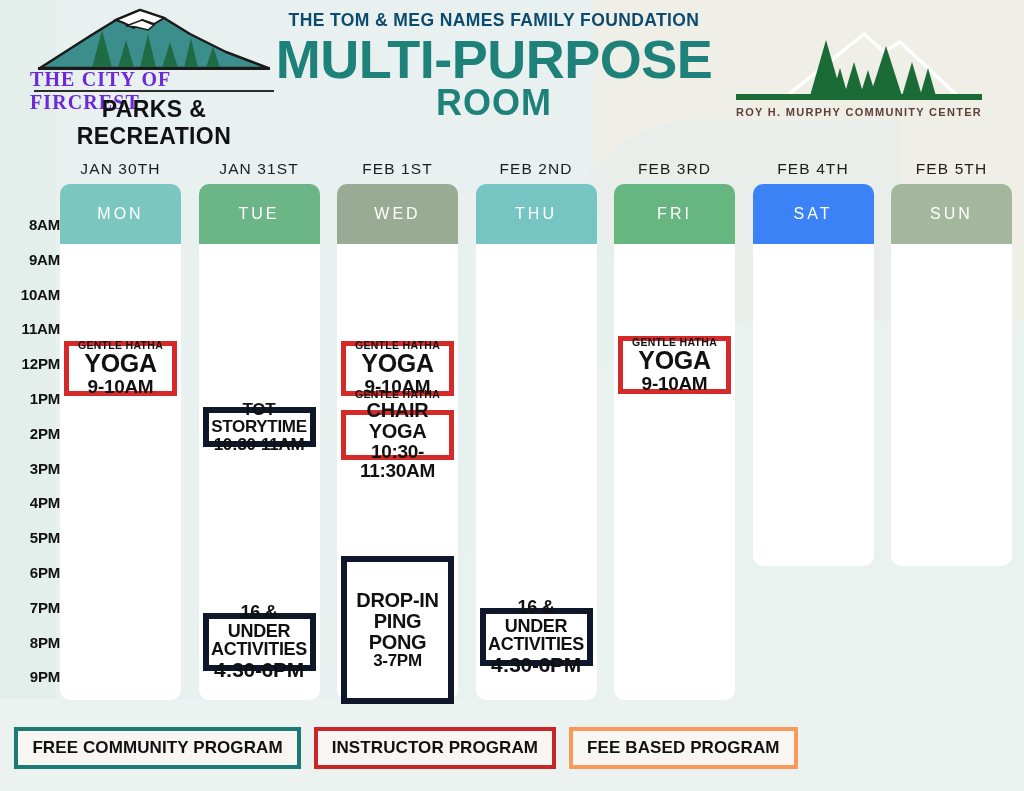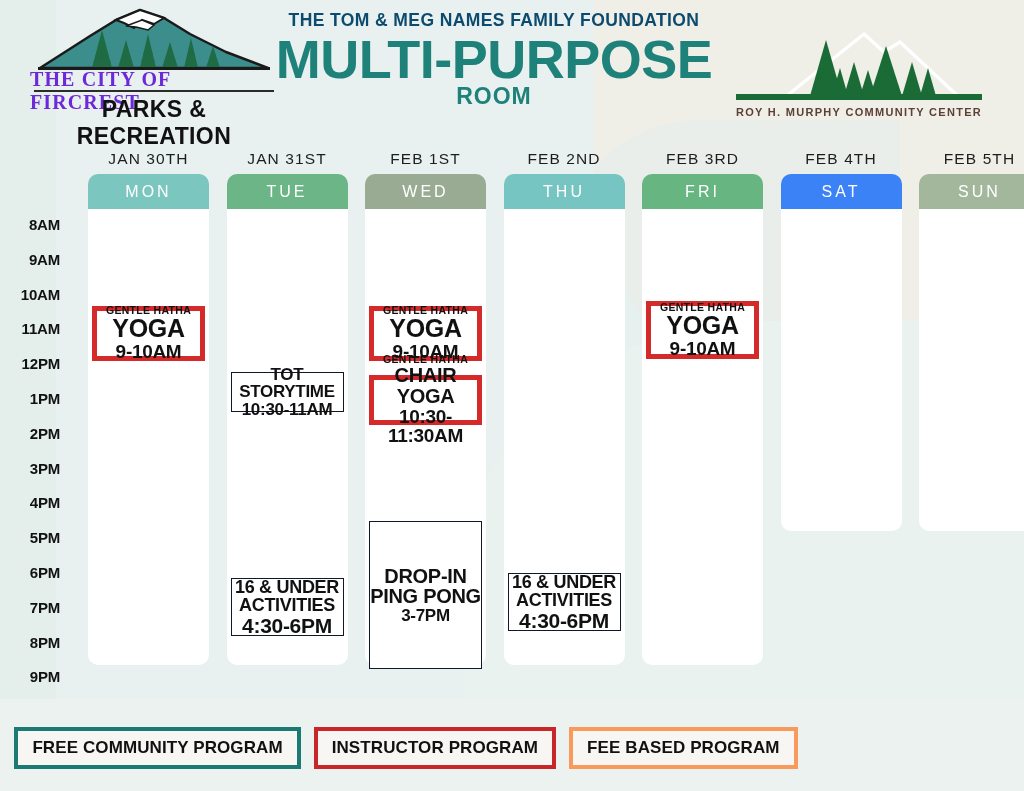--- a/index.html
+++ b/index.html
@@ -50,59 +50,59 @@
   #title-block{position:absolute;left:268px;top:12px;width:452px;text-align:center;}
   #title-eyebrow{
     font-weight:700;font-size:17.5px;letter-spacing:.4px;color:#0c4a6e;
     line-height:1;white-space:nowrap;
   }
   #title-main{
     font-weight:700;font-size:54px;letter-spacing:-.5px;color:#1f827a;
     line-height:1.02;margin-top:2px;
   }
   #title-sub{
-    font-weight:700;font-size:23px;letter-spacing:1px;color:#1f827a;
+    font-weight:700;font-size:36px;letter-spacing:1px;color:#1f827a;
     line-height:1;margin-top:-2px;
   }
   
   #logo-murphy{position:absolute;left:724px;top:22px;width:270px;height:106px;}
   #murphy-label{
     position:absolute;left:0;top:84px;width:270px;text-align:center;
     font-weight:700;font-size:11px;letter-spacing:1.3px;color:#5d4037;
   }
   
   #calendar{position:absolute;left:0;top:148px;width:1024px;height:545px;z-index:6;}
-  .daycol{position:absolute;top:26px;width:121px;margin-left:28px;}
+  .daycol{position:absolute;top:36px;width:121px;}
   .day-date{
     position:absolute;top:-24px;left:0;width:121px;text-align:center;
     font-size:15.5px;letter-spacing:1.1px;color:#1d1d1d;font-weight:400;
   }
   .day-head{
-    height:35px;border-radius:10px 10px 0 0;
+    height:60px;border-radius:10px 10px 0 0;
     display:flex;align-items:center;justify-content:center;
     color:#fff;font-size:16px;letter-spacing:3px;font-weight:400;
   }
   .day-body{
     background:#fff;border-radius:0 0 10px 10px;position:relative;
   }
   .day-body.weekday{height:456px;}
   .day-body.weekend{height:322px;}
   
   .timelabel{
     position:absolute;left:8px;width:52px;text-align:right;
     font-weight:700;font-size:15px;color:#111;letter-spacing:-.2px;
   }
   
   .event{
     position:absolute;left:4px;right:4px;background:#fff;
     display:flex;flex-direction:column;align-items:center;justify-content:center;
     text-align:center;box-sizing:border-box;
   }
   .event.red{border:5px solid #d42a2a;}
-  .event.teal{border:1px solid #0f172a;}
+  .event.teal{border:6px solid #0f172a;}
   .ev-pre{font-weight:700;font-size:10.5px;letter-spacing:.3px;color:#111;line-height:1.05;}
   .ev-title{font-weight:700;color:#111;line-height:1.03;letter-spacing:-.3px;}
   .ev-time{font-weight:700;color:#111;line-height:1.03;letter-spacing:-.3px;}
   
   #legend{
     position:absolute;left:0;bottom:22px;width:812px;z-index:7;
     display:flex;justify-content:center;gap:13px;
   }
   .legend-item{
     background:#f7f6f2;padding:7px 14px;box-sizing:border-box;

